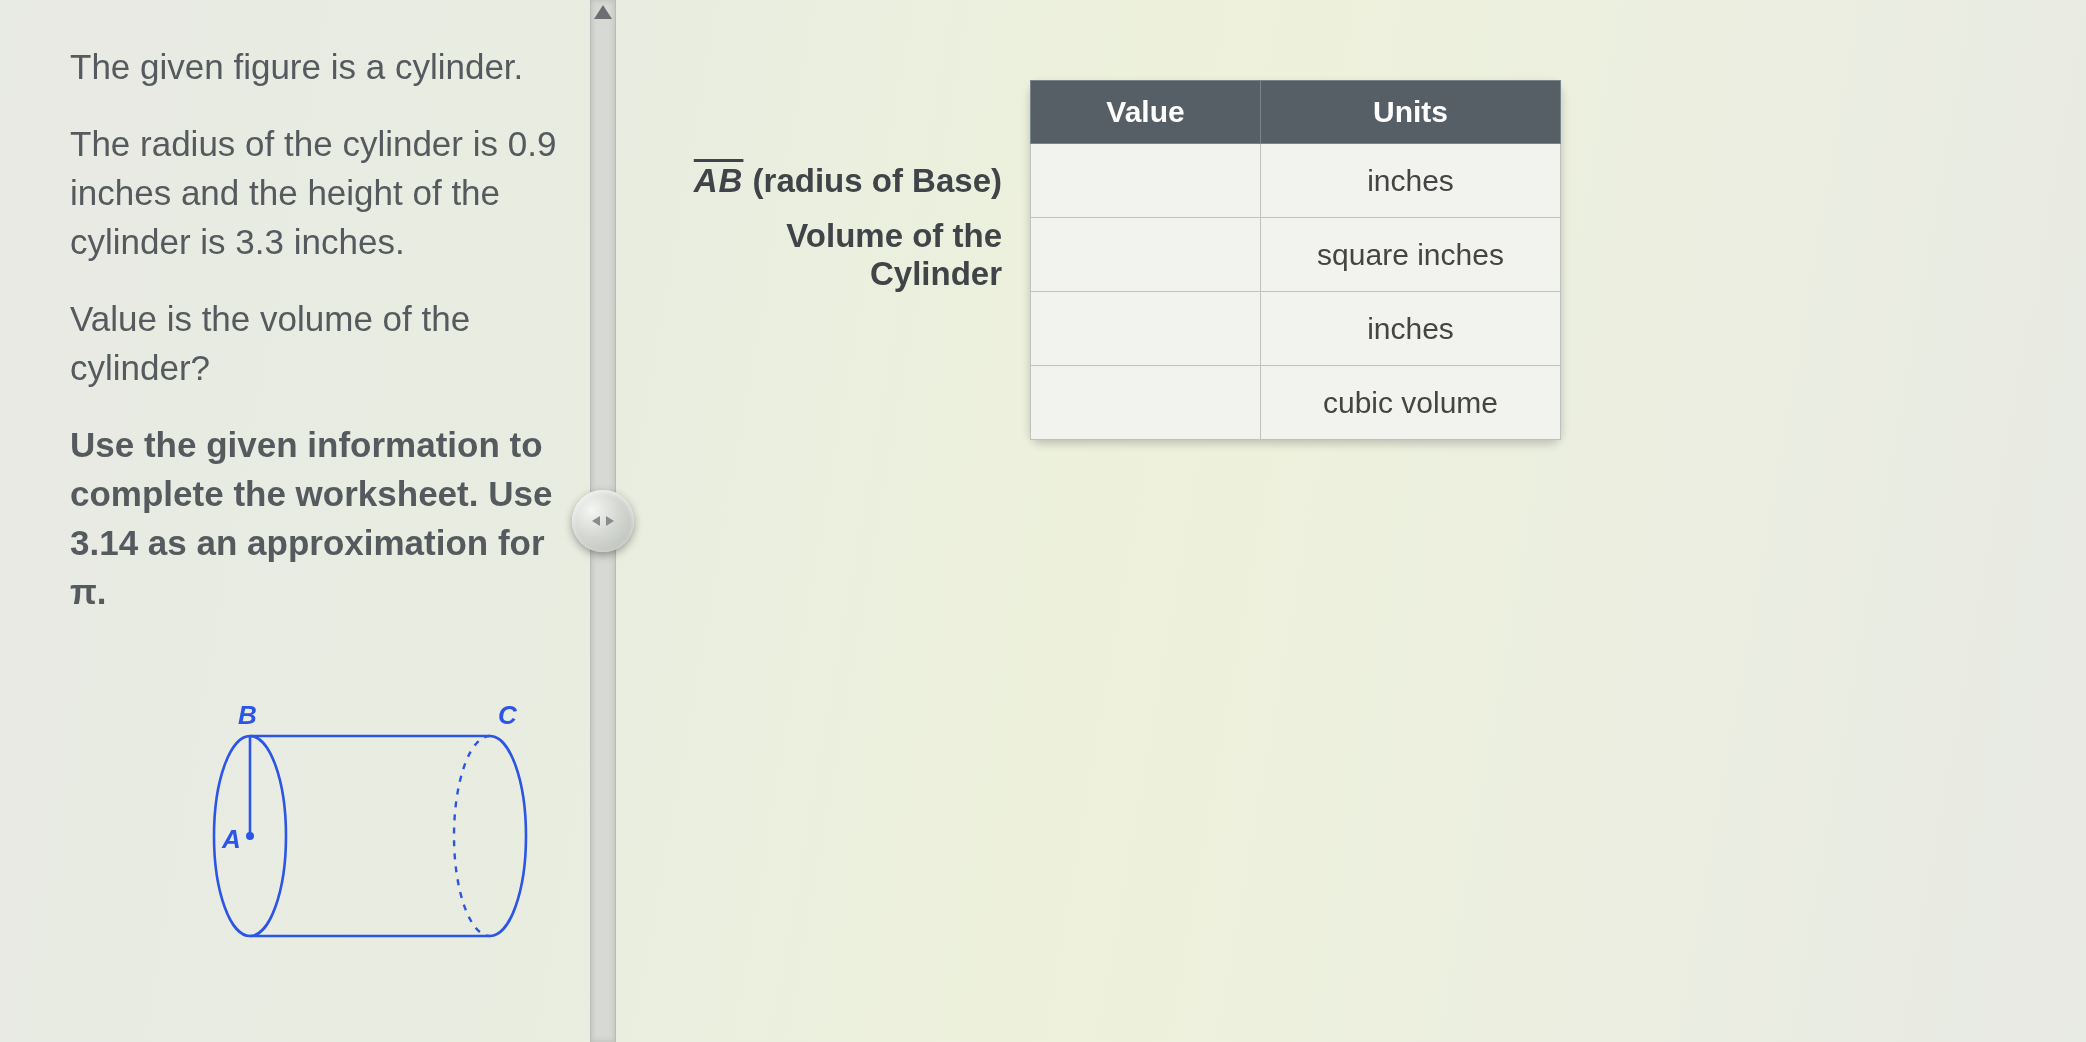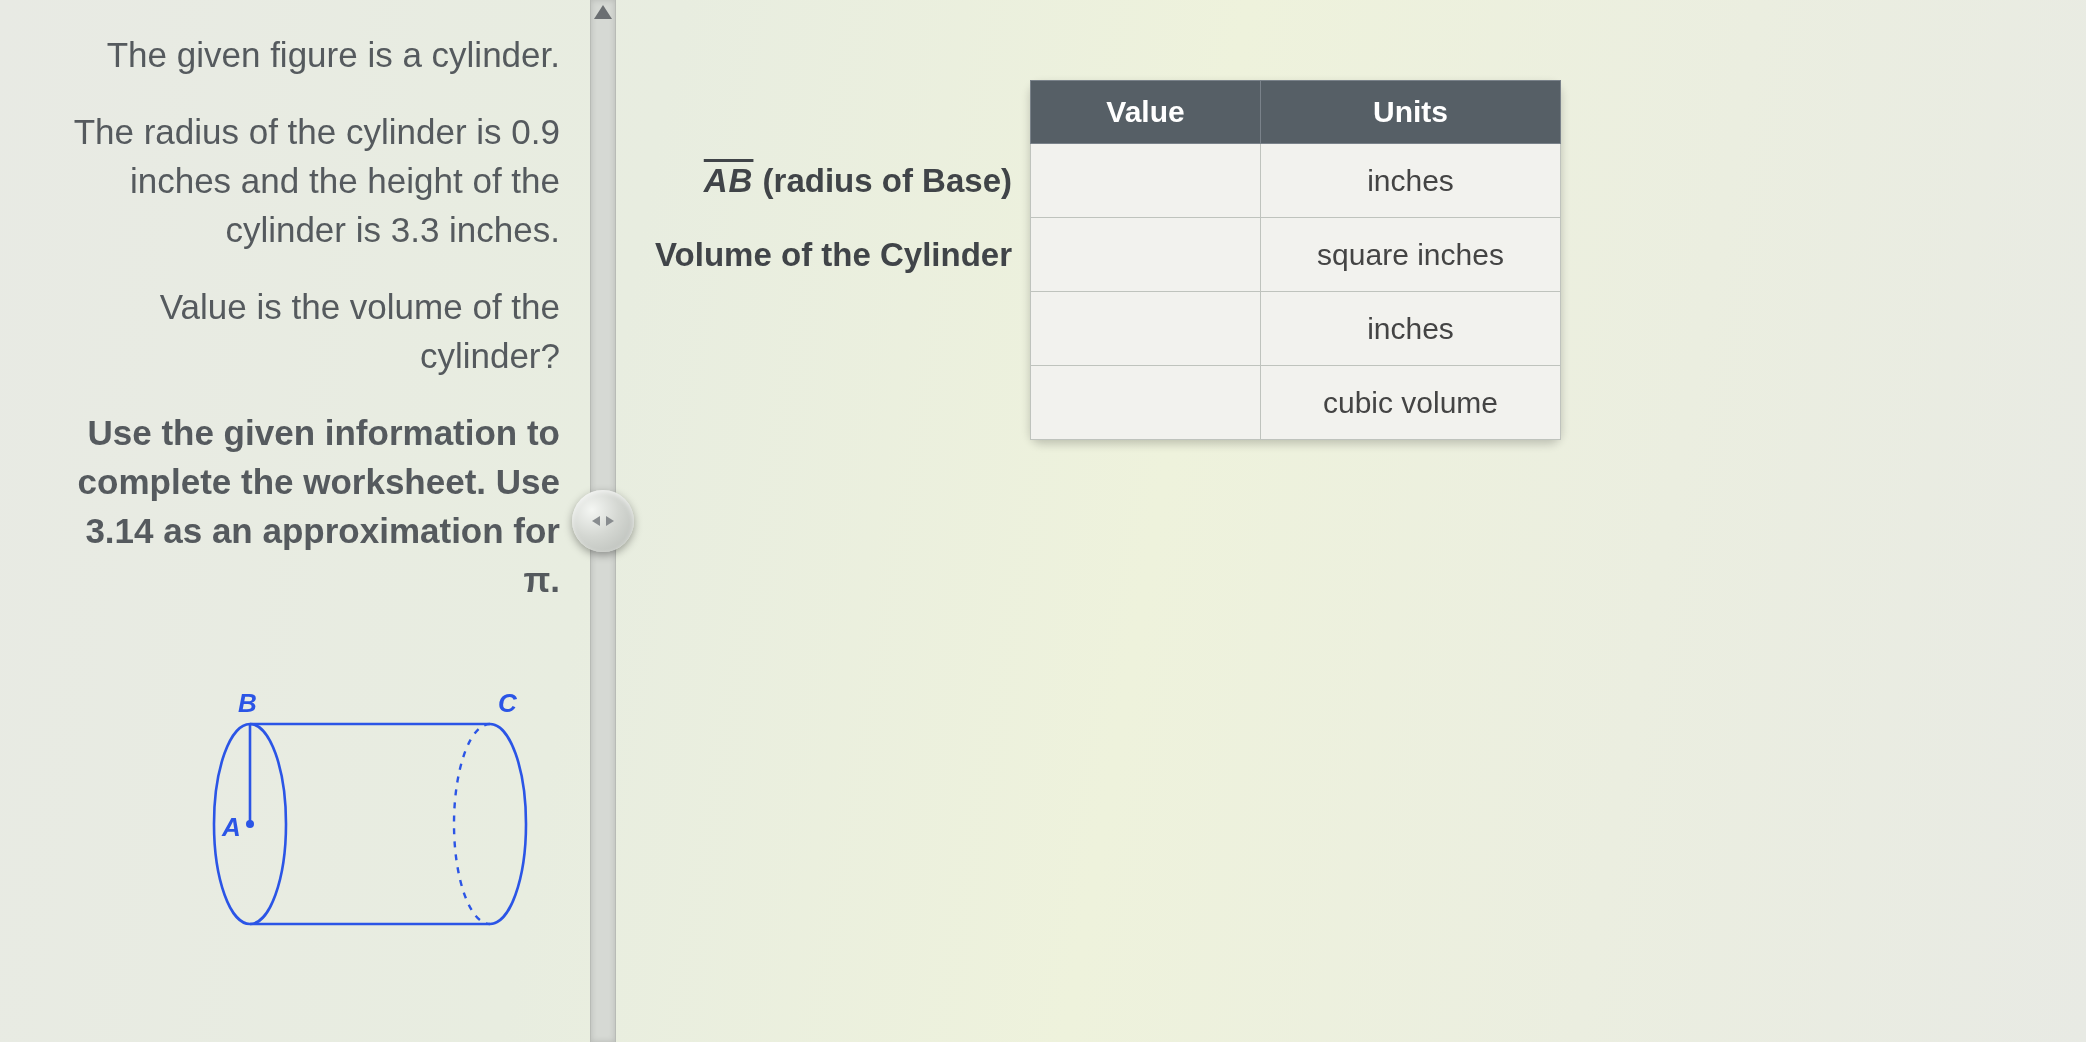--- a/index.html
+++ b/index.html
@@ -97,22 +97,21 @@
     content: "";
     position: absolute;
     right: 2px; top: 4px;
     border-top: 5px solid transparent;
     border-bottom: 5px solid transparent;
     border-left: 8px solid #888c8f;
   }
   .problem-text p {
     font-size: 35px;
     line-height: 1.4;
-    margin: 0 0 28px 0;
-    text-align: right;
+    margin: 12px 0 28px 0;
   }
   .bold { font-weight: bold; }
   .cylinder-figure {
     margin-top: 60px;
     margin-left: 120px;
   }
   svg.cyl { overflow: visible; }
   .cyl-stroke { stroke: #2b55e6; stroke-width: 2.6; fill: none; }
   .cyl-dash  { stroke: #2b55e6; stroke-width: 2.4; fill: none; stroke-dasharray: 6 7; }
   .pt-label { font-size: 26px; font-style: italic; font-weight: bold; fill: #2b55e6; }
@@ -125,21 +124,21 @@
     padding-top: 64px;
     text-align: right;
     font-size: 33px;
     color: #404448;
   }
   .row-labels div {
     height: 74px;
     display: flex;
     align-items: center;
     justify-content: flex-end;
-    padding-right: 18px;
+    padding-right: 28px;
     font-weight: 600;
   }
   .overline {
     text-decoration: overline;
     font-style: italic;
     letter-spacing: 1px;
   }
   .circ {
     display: inline-block;
     width: 22px; height: 22px;

